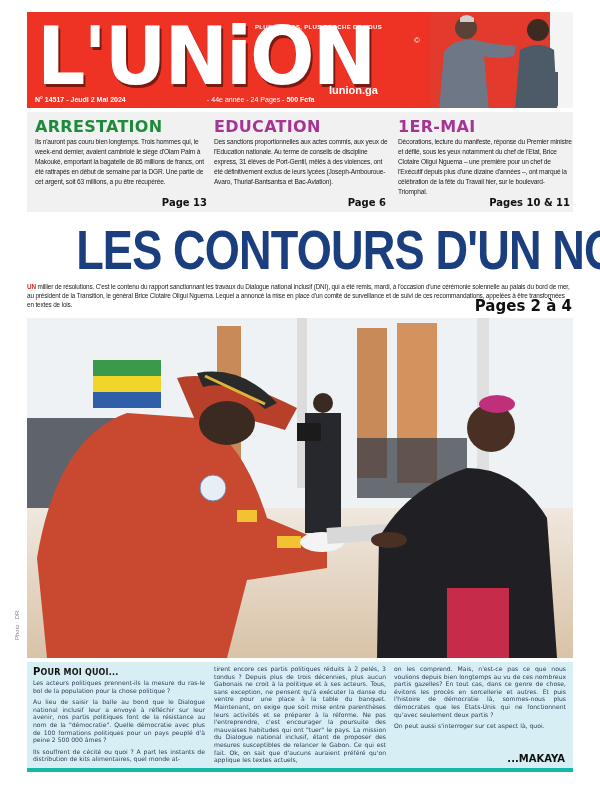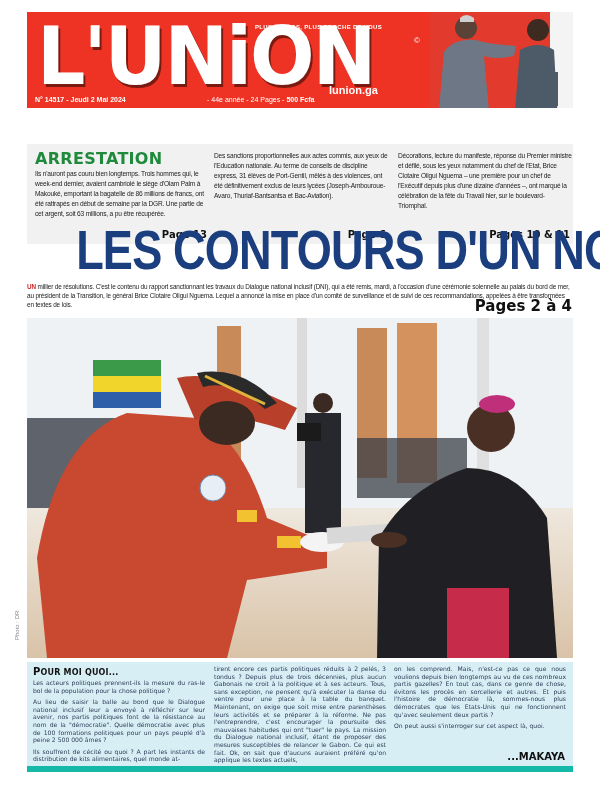--- a/index.html
+++ b/index.html
@@ -11,41 +11,41 @@
   .logo { position: absolute; left: 10px; top: 0px; font-family: "DejaVu Sans", sans-serif; font-weight: 900; font-size: 76px; color: #fff; letter-spacing: -2px; line-height: 86px; text-shadow: 2px 2px 0 #7a1a10; transform: scaleY(1.05); transform-origin: top left; }
   .slogan { position: absolute; left: 228px; top: 12px; font-size: 6px; font-weight: bold; color: #fff; letter-spacing: 0.3px; }
   .copyright { position: absolute; left: 387px; top: 24px; font-size: 8px; color: #fff; }
   .issue { position: absolute; left: 8px; top: 84px; font-size: 7px; font-weight: bold; color: #fff; }
   .meta { position: absolute; left: 180px; top: 84px; font-size: 7px; color: #fff; }
   .meta b { font-weight: bold; }
   .site { position: absolute; left: 302px; top: 72px; font-size: 11px; font-weight: bold; color: #fff; text-align: center; }
   .photo-top { position: absolute; left: 403px; top: 0; width: 143px; height: 110px; }
 
   
-  .teasers { position: absolute; left: 27px; top: 112px; width: 546px; height: 100px; background: #f1f1f1; margin-top: 32px; }
+  .teasers { position: absolute; left: 27px; top: 112px; width: 546px; height: 100px; background: #f1f1f1; }
   .teaser { position: absolute; top: 6px; width: 176px; }
   .teaser h2 { font-family: "DejaVu Sans", sans-serif; font-weight: 900; font-size: 16px; line-height: 18px; letter-spacing: 0.3px; }
   .teaser p { font-family: "Liberation Sans", sans-serif; font-size: 7.2px; line-height: 10px; color: #222; letter-spacing: -0.2px; margin-top: 1px; transform: scaleX(0.92); transform-origin: left; width: 190px; }
   .teaser .pg { position: absolute; right: 4px; top: 79px; font-family: "DejaVu Sans", sans-serif; font-weight: bold; font-size: 10px; color: #111; }
   .t1 { left: 8px; } .t1 h2 { color: #1f8a3c; }
   .t2 { left: 187px; } .t2 h2 { color: #a43594; }
   .t3 { left: 371px; } .t3 h2 { color: #a43594; }
 
   
   .headline { position: absolute; left: 27px; top: 218px; width: 546px; font-family: "Liberation Sans", sans-serif; font-weight: bold; font-size: 55px; line-height: 64px; color: #1b3e7f; text-align: center; letter-spacing: -1px; transform: scaleX(0.82); transform-origin: center; white-space: nowrap; }
   .lead { position: absolute; left: 27px; top: 282px; width: 546px; font-size: 6.4px; line-height: 9px; color: #222; letter-spacing: -0.15px; }
   .lead .dropcap { color: #d12828; font-weight: bold; }
   .lead-pg { position: absolute; right: 28px; top: 297px; font-family: "DejaVu Sans", sans-serif; font-weight: bold; font-size: 15px; color: #111; }
 
   
   .main-photo { position: absolute; left: 27px; top: 318px; width: 546px; height: 340px; overflow: hidden; background: #e8e4dc; }
   .credit { position: absolute; left: 14px; top: 640px; font-size: 6px; color: #888; transform: rotate(-90deg); transform-origin: left top; }
 
   
-  .editorial { position: absolute; left: 27px; top: 662px; width: 546px; height: 110px; background: #d8eef5; border-bottom: 6px solid #14b8a6; }
+  .editorial { position: absolute; left: 27px; top: 662px; width: 546px; height: 110px; background: #d8eef5; border-bottom: 4px solid #14b8a6; }
   .ed-title { position: absolute; left: 6px; top: 4px; font-family: "DejaVu Sans", sans-serif; font-weight: bold; font-size: 10px; color: #111; letter-spacing: 0.2px; }
   .ed-title .sc { font-size: 8px; }
   .ed-col { position: absolute; top: 18px; width: 172px; font-family: "DejaVu Sans", sans-serif; font-size: 6.1px; line-height: 7.6px; color: #2c3e58; text-align: justify; }
   .ed-col p + p { margin-top: 4px; }
   .c1 { left: 6px; top: 17px; } .c2 { left: 187px; top: 3px; } .c3 { left: 367px; top: 3px; }
   .sign { position: absolute; right: 8px; bottom: 4px; font-family: "DejaVu Sans", sans-serif; font-weight: bold; font-size: 10px; color: #111; }
 </style>
 </head>
 <body>
 
@@ -70,24 +70,26 @@
   </svg>
 </header>
 
 <section class="teasers">
   <article class="teaser t1">
     <h2>ARRESTATION</h2>
     <p>Ils n'auront pas couru bien longtemps. Trois hommes qui, le week-end dernier, avaient cambriolé le siège d'Olam Palm à Makouké, emportant la bagatelle de 86 millions de francs, ont été rattrapés en début de semaine par la DGR. Une partie de cet argent, soit 63 millions, a pu être récupérée.</p>
     <span class="pg">Page 13</span>
   </article>
   <article class="teaser t2">
+    <h2>EDUCATION</h2>
     <p>Des sanctions proportionnelles aux actes commis, aux yeux de l'Education nationale. Au terme de conseils de discipline express, 31 élèves de Port-Gentil, mêlés à des violences, ont été définitivement exclus de leurs lycées (Joseph-Ambouroue-Avaro, Thuriaf-Bantsantsa et Bac-Aviation).</p>
     <span class="pg">Page 6</span>
   </article>
   <article class="teaser t3">
+    <h2>1ER-MAI</h2>
     <p>Décorations, lecture du manifeste, réponse du Premier ministre et défilé, sous les yeux notamment du chef de l'Etat, Brice Clotaire Oligui Nguema – une première pour un chef de l'Exécutif depuis plus d'une dizaine d'années –, ont marqué la célébration de la fête du Travail hier, sur le boulevard-Triomphal.</p>
     <span class="pg">Pages 10 &amp; 11</span>
   </article>
 </section>
 
 <h1 class="headline">LES CONTOURS D'UN NOUVEAU GABON</h1>
 <p class="lead"><span class="dropcap">UN</span><span> millier de résolutions. C'est le contenu du rapport sanctionnant les travaux du Dialogue national inclusif (DNI), qui a été remis, mardi, à l'occasion d'une cérémonie solennelle au palais du bord de mer, au président de la Transition, le général Brice Clotaire Oligui Nguema. Lequel a annoncé la mise en place d'un comité de surveillance et de suivi de ces recommandations, appelées à être transformées en textes de lois.</span></p>
 <span class="lead-pg">Pages 2 à 4</span>
 
 <svg class="main-photo" viewBox="0 0 546 340" preserveAspectRatio="none">

